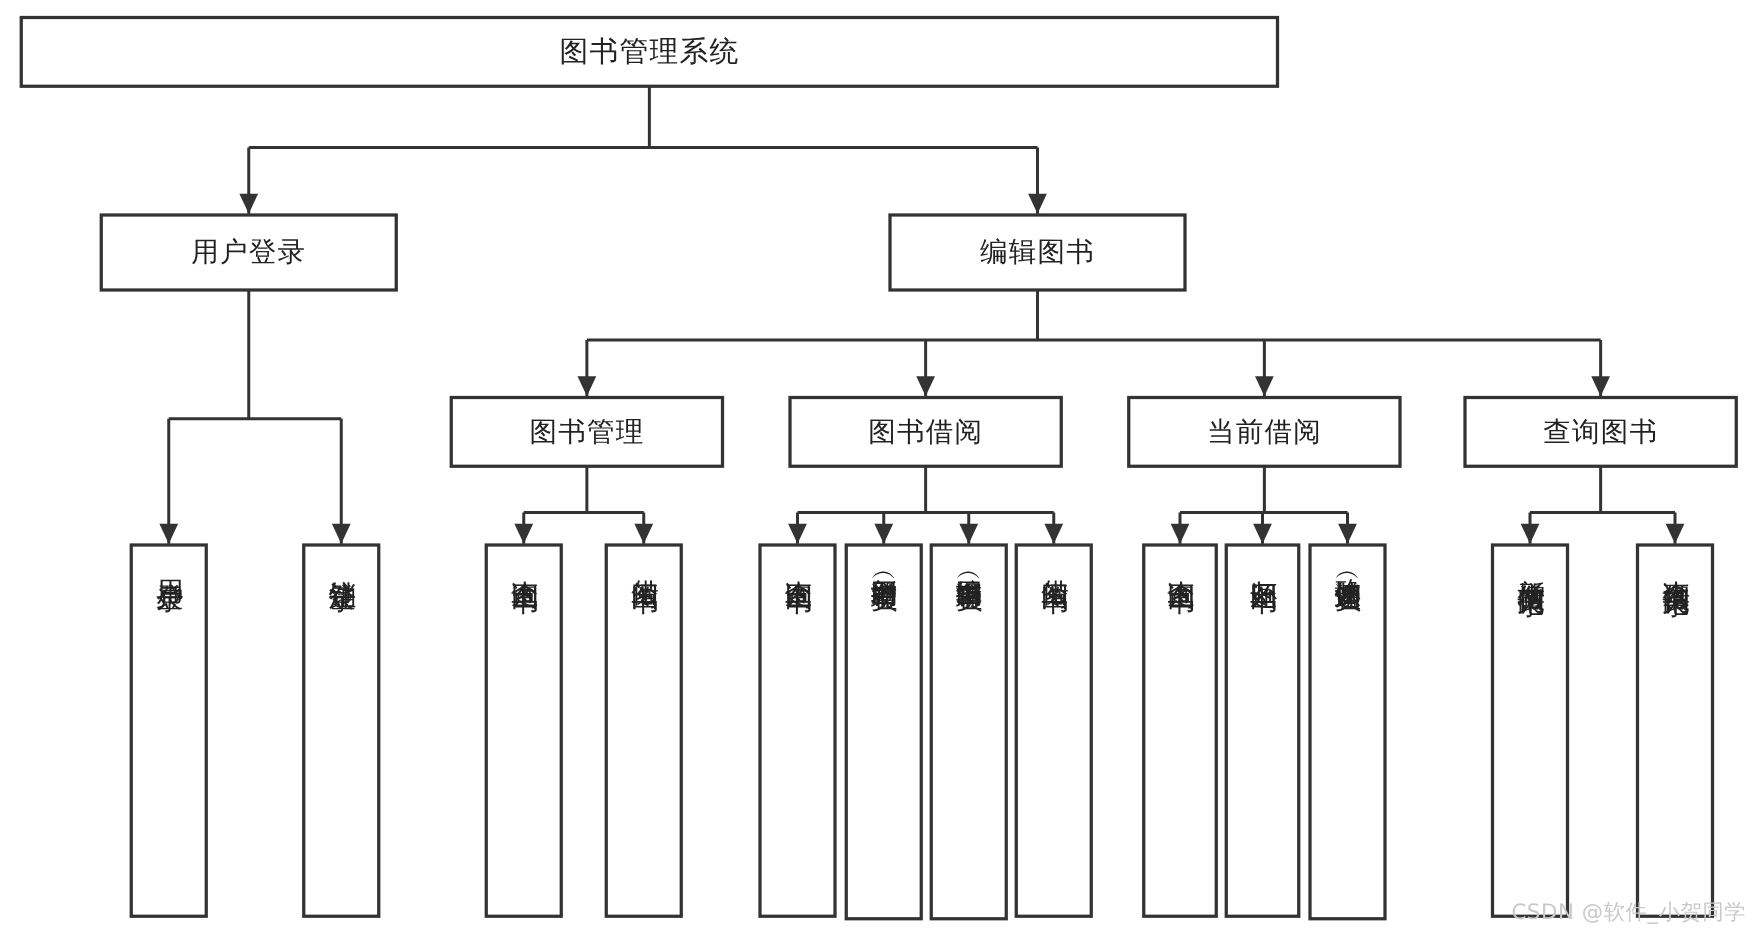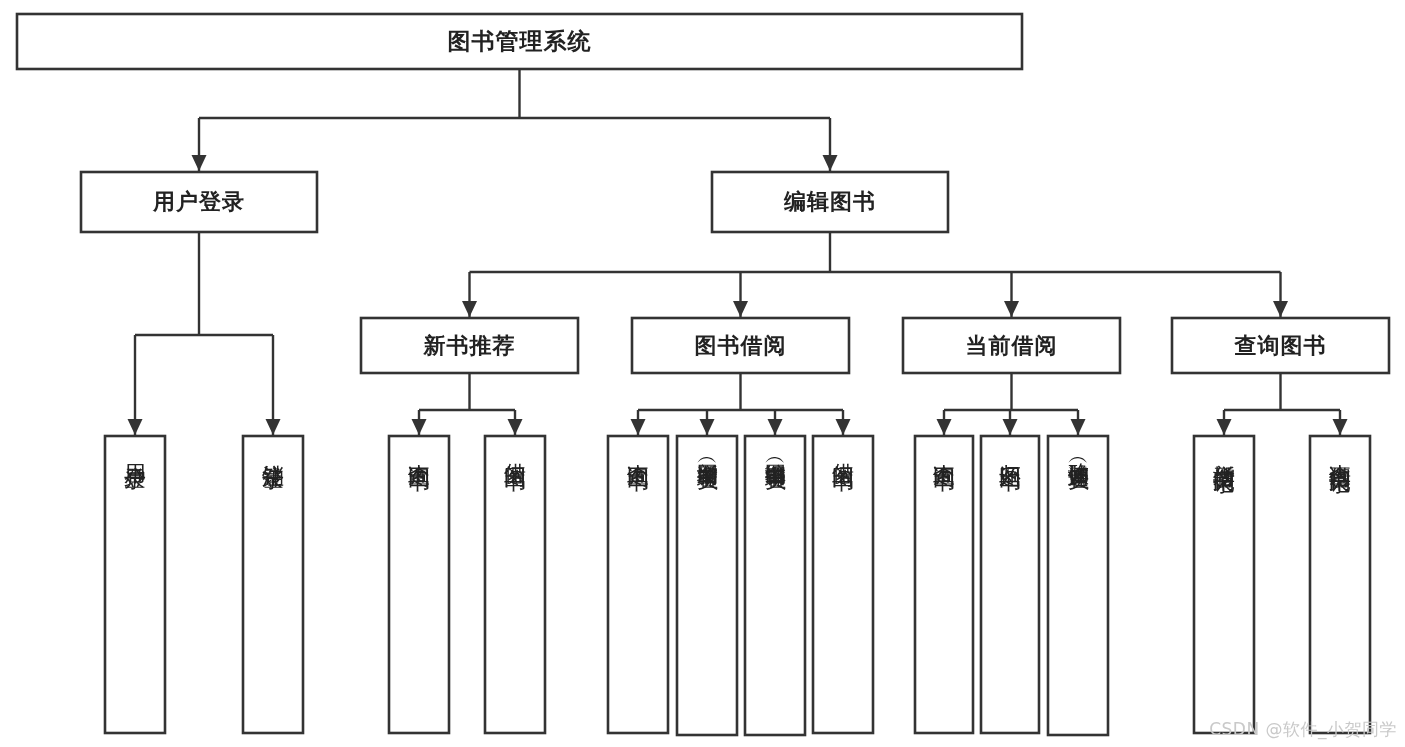--- a/index.html
+++ b/index.html
@@ -68,21 +68,20 @@
     color: #222222;
     letter-spacing: 2px;
     white-space: nowrap;
   }
   .hlabel-wrap {
     position: absolute;
     display: flex;
     align-items: center;
     justify-content: center;
     pointer-events: none;
-    font-weight: bold;
   }
   .hlabel-text {
     font-family: "DejaVu Sans", "Liberation Sans", sans-serif;
     font-size: 22px;
     color: #222222;
     letter-spacing: 1px;
     white-space: nowrap;
   }
   .root-label-text {
     font-size: 23px;
@@ -174,21 +173,21 @@
       <div class="hlabel-wrap" style="left: 17px; top: 14px; width: 1005px; height: 55px;">
         <span class="hlabel-text root-label-text">图书管理系统</span>
       </div>
       <div class="hlabel-wrap" style="left: 81px; top: 172px; width: 236px; height: 60px;">
         <span class="hlabel-text">用户登录</span>
       </div>
       <div class="hlabel-wrap" style="left: 712px; top: 172px; width: 236px; height: 60px;">
         <span class="hlabel-text">编辑图书</span>
       </div>
       <div class="hlabel-wrap" style="left: 361px; top: 318px; width: 217px; height: 55px;">
-        <span class="hlabel-text">新书推荐</span>
+        <span class="hlabel-text">图书管理</span>
       </div>
       <div class="hlabel-wrap" style="left: 632px; top: 318px; width: 217px; height: 55px; align-items: center;">
         <span class="hlabel-text">图书借阅</span>
       </div>
       <div class="hlabel-wrap" style="left: 903px; top: 318px; width: 217px; height: 55px;">
         <span class="hlabel-text">当前借阅</span>
       </div>
       <div class="hlabel-wrap" style="left: 1172px; top: 318px; width: 217px; height: 55px;">
         <span class="hlabel-text">查询图书</span>
       </div>

